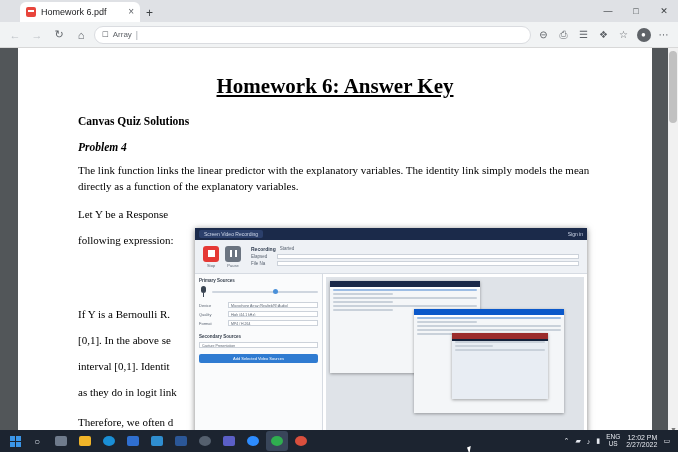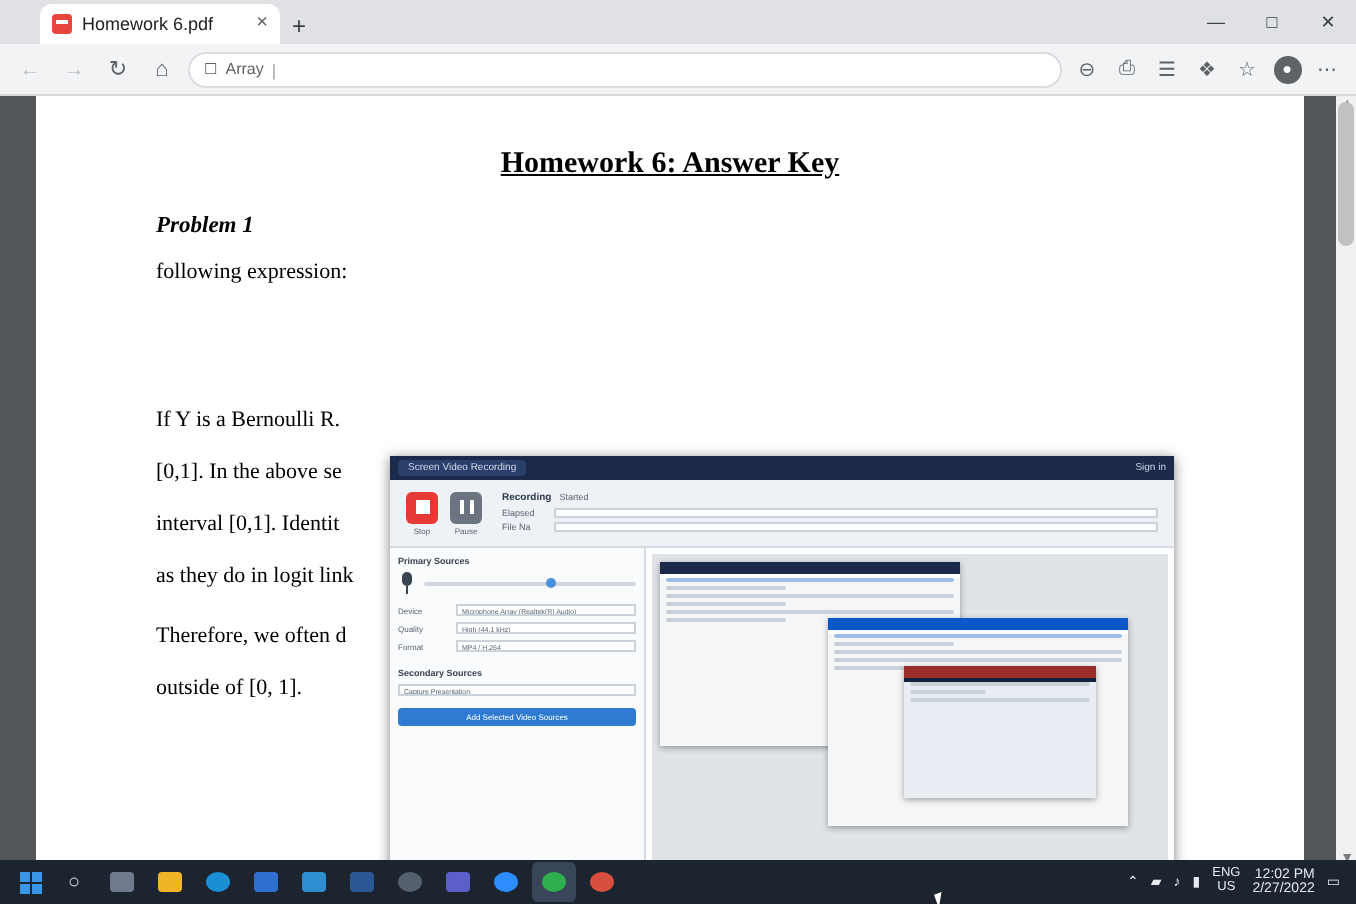--- a/index.html
+++ b/index.html
@@ -73,21 +73,21 @@
   }
   .page {
     position:absolute; left:18px; top:0; width:634px; height:386px;
     background:#fff;
   }
   .doc {
     padding:18px 60px 0 60px; color:#000;
     font-family:"Liberation Serif", serif;
   }
   .doc h1 {
-    font-size:15px; text-align:center; margin:8px 0 16px 0; font-weight:bold;
+    font-size:21px; text-align:center; margin:8px 0 16px 0; font-weight:bold;
     text-decoration:underline;
   }
   .doc h2 { font-size:11.5px; margin:0 0 14px 0; font-weight:bold; }
   .doc h3 { font-size:11.5px; margin:0 0 10px 0; font-weight:bold; font-style:italic; }
   .doc p { font-size:11px; line-height:1.45; margin:0 0 12px 0; }
   .doc p.tight { margin-bottom:10px; }
 
   .scrollbar {
     position:absolute; right:0; top:0; width:10px; height:386px; background:#f1f1f1;
   }
@@ -253,21 +253,24 @@
           <span class="avatar-btn">●</span>
         </div>
       <div class="tb-icon">⋯</div>
     </div>
   </div>
 
   <div class="viewer">
     <div class="page">
       <div class="doc">
         <h1>Homework 6: Answer Key</h1>
-        <h3>Problem 1</h3>
+        <h2>Canvas Quiz Solutions</h2>
+        <h3>Problem 4</h3>
+        <p>The link function links the linear predictor with the explanatory variables. The identity link simply models the mean directly as a function of the explanatory variables.</p>
+        <p class="tight">Let Y be a Response</p>
         <p class="tight">following expression:</p>
         <p style="margin-top:58px;" class="tight">If Y is a Bernoulli R.</p>
         <p class="tight">[0,1]. In the above se</p>
         <p class="tight">interval [0,1].  Identit</p>
         <p class="tight">as they do in logit link</p>
         <p class="tight" style="margin-top:14px;">Therefore, we often d</p>
         <p class="tight">outside of [0, 1].</p>
 
       </div>
     </div>

